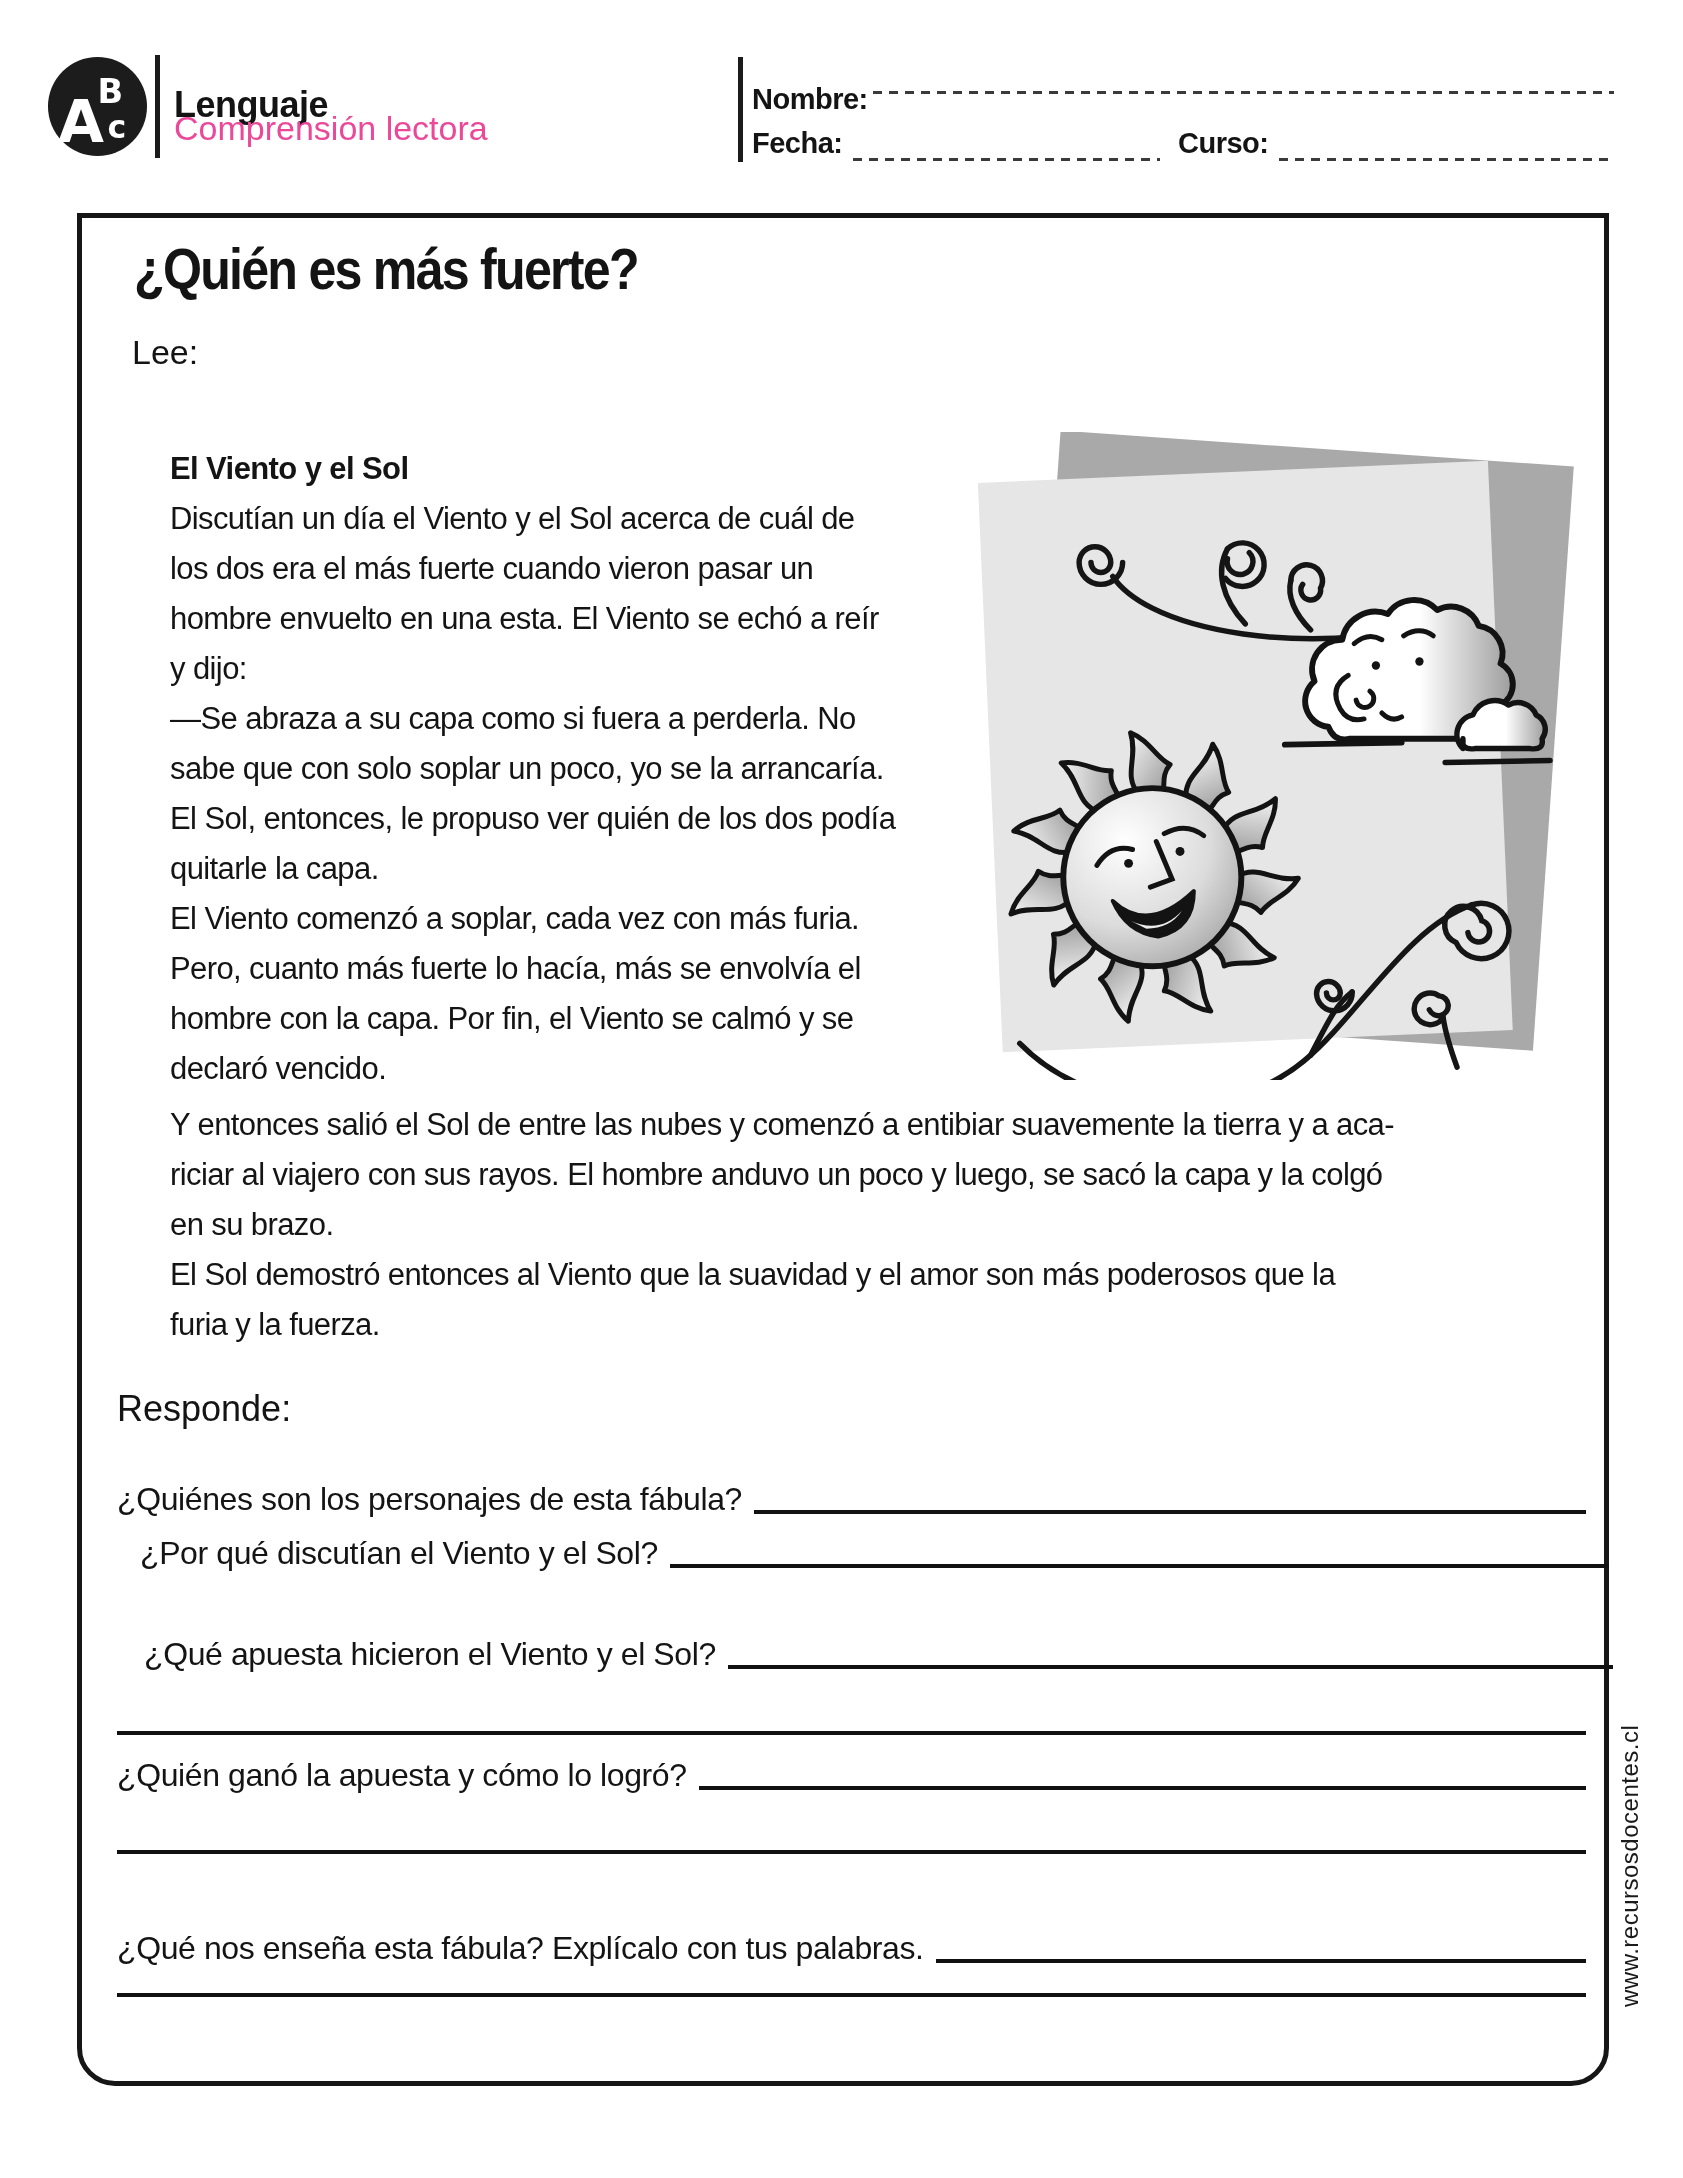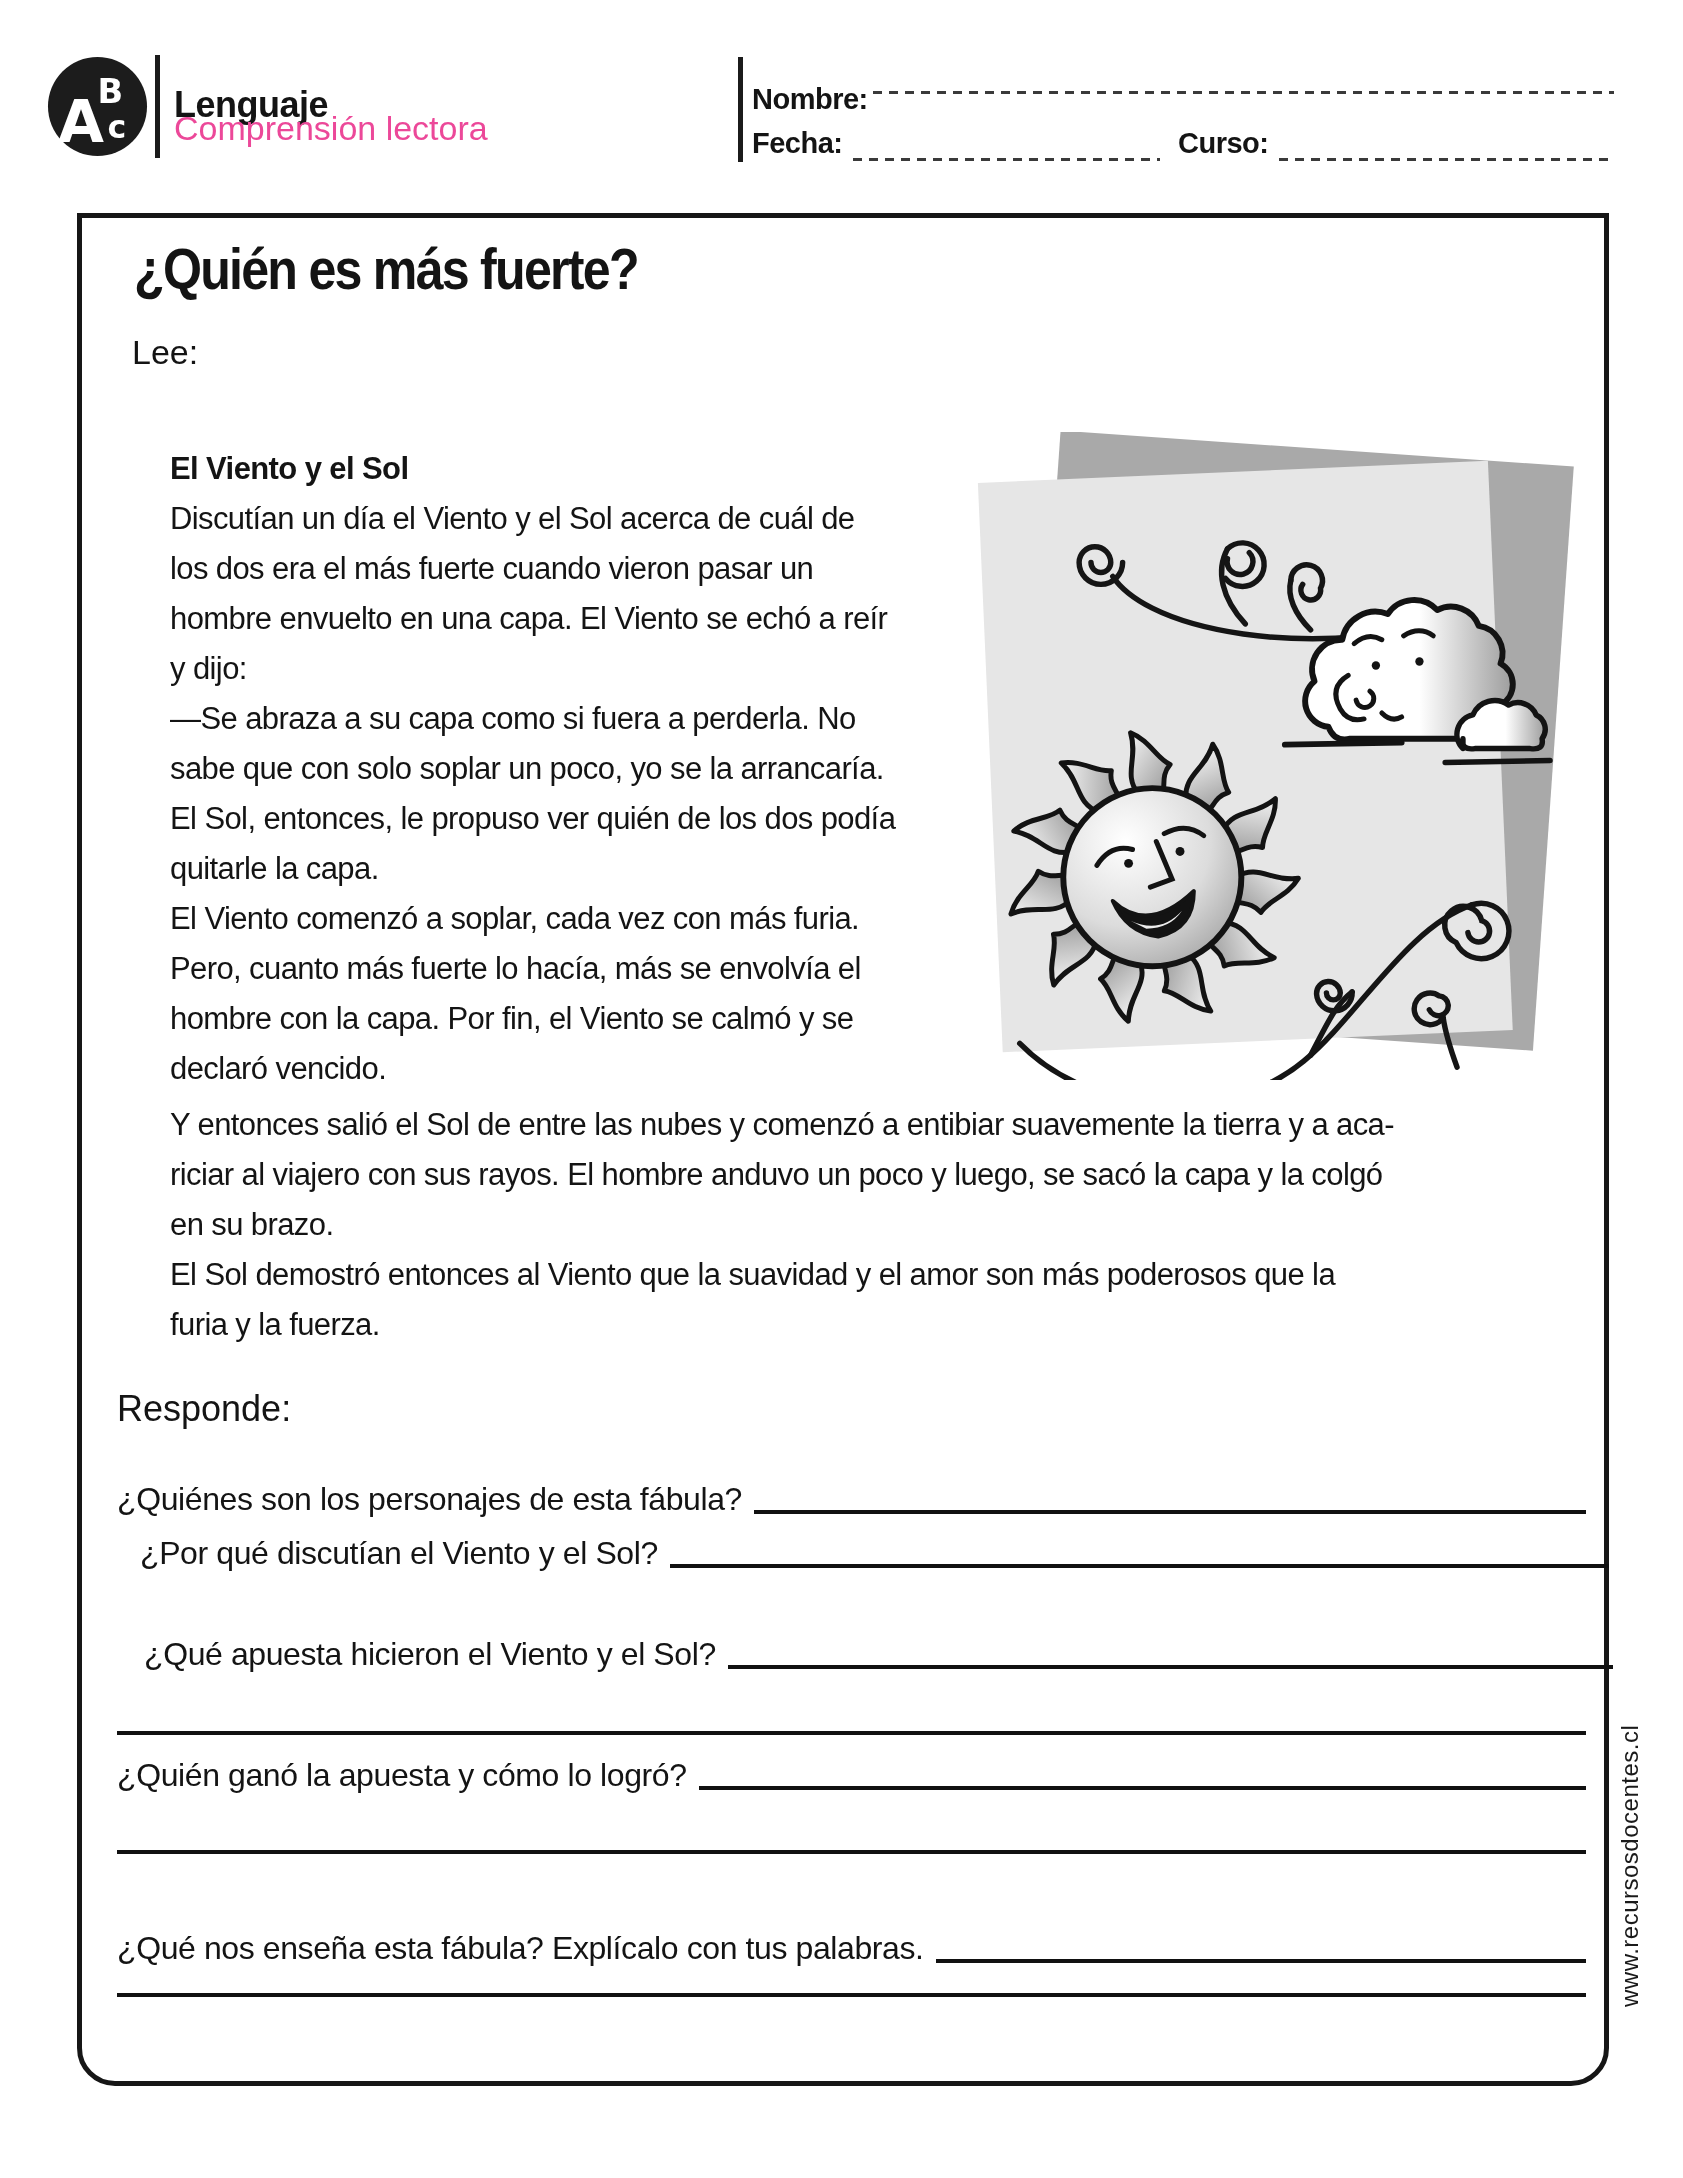--- a/index.html
+++ b/index.html
@@ -78,21 +78,21 @@
 
   <div id="worksheet-box" class="abs"></div>
 
   <div id="page-title" class="abs">¿Quién es más fuerte?</div>
   <div id="read-instruction" class="abs">Lee:</div>
 
   <div id="story-narrow" class="abs">
     <div class="story-line story-title">El Viento y el Sol</div>
     <div class="story-line">Discutían un día el Viento y el Sol acerca de cuál de</div>
     <div class="story-line">los dos era el más fuerte cuando vieron pasar un</div>
-    <div class="story-line">hombre envuelto en una capa. El Viento se echó a reír</div>
+    <div class="story-line">hombre envuelto en una esta. El Viento se echó a reír</div>
     <div class="story-line">y dijo:</div>
     <div class="story-line">—Se abraza a su capa como si fuera a perderla. No</div>
     <div class="story-line">sabe que con solo soplar un poco, yo se la arrancaría.</div>
     <div class="story-line">El Sol, entonces, le propuso ver quién de los dos podía</div>
     <div class="story-line">quitarle la capa.</div>
     <div class="story-line">El Viento comenzó a soplar, cada vez con más furia.</div>
     <div class="story-line">Pero, cuanto más fuerte lo hacía, más se envolvía el</div>
     <div class="story-line">hombre con la capa. Por fin, el Viento se calmó y se</div>
     <div class="story-line">declaró vencido.</div>
   </div>

